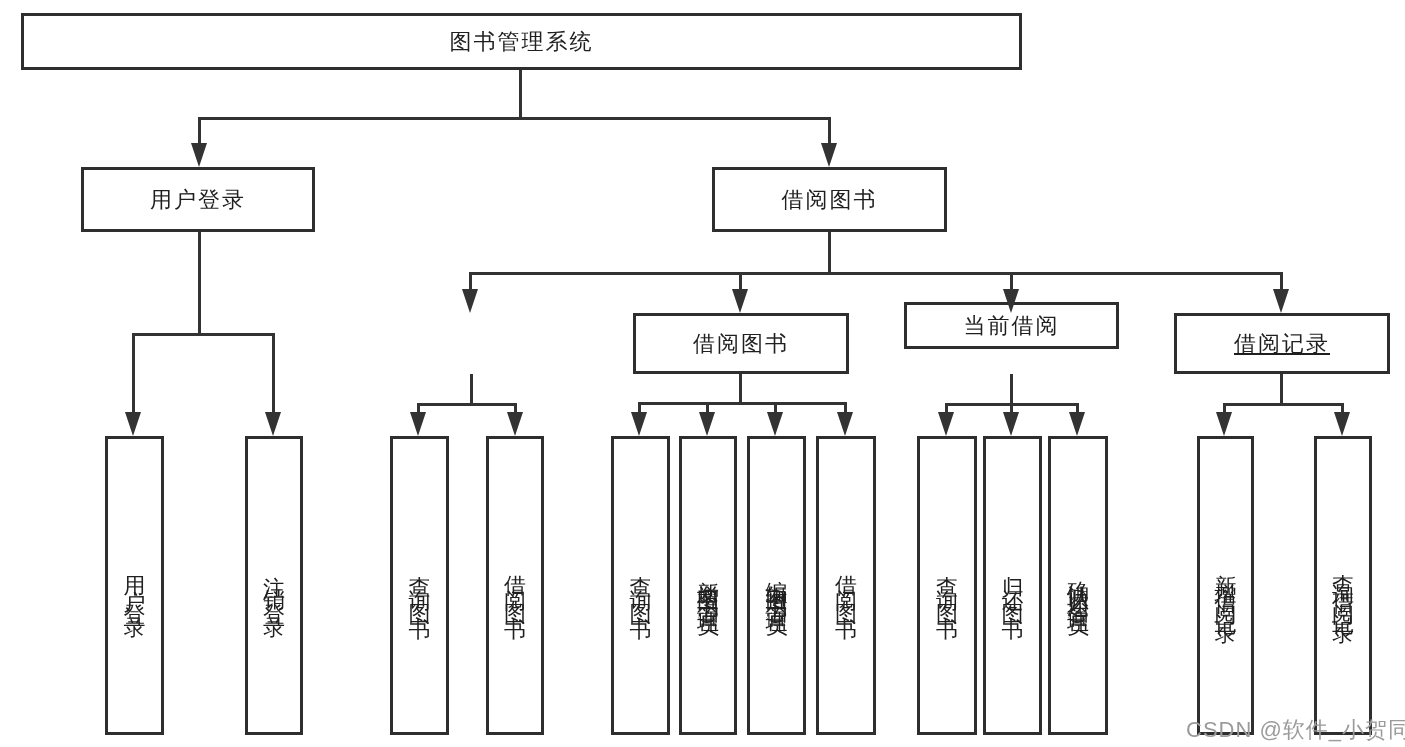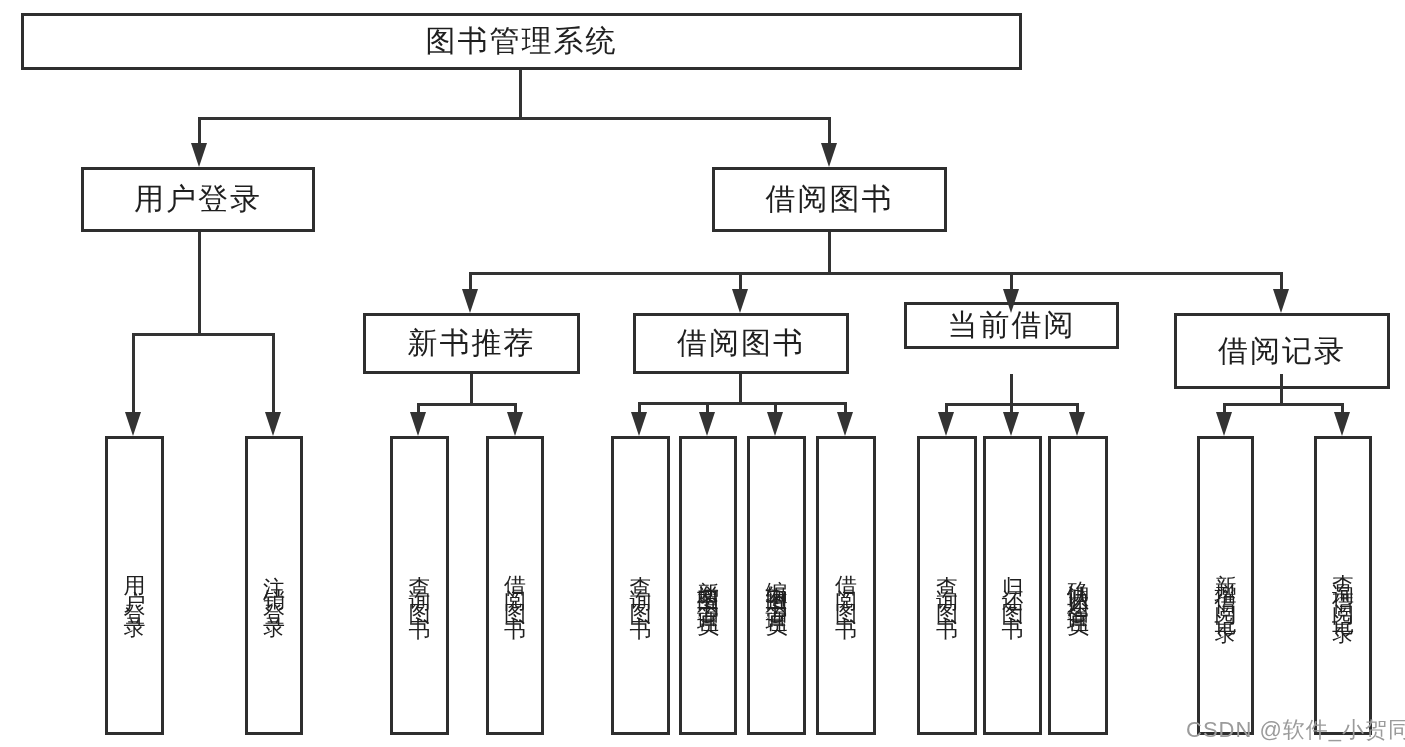--- a/index.html
+++ b/index.html
@@ -12,21 +12,21 @@
   .stage { position: absolute; left: 0; top: 0; width: 1405px; height: 747px; }
 
   .box {
     position: absolute;
     border: 3px solid #2e2e2e;
     background: #ffffff;
     box-sizing: border-box;
     color: #1f1f1f;
     display: flex; align-items: center; justify-content: center;
   }
-  .h-box { font-size: 30px; letter-spacing: 2px; }
+  .h-box { font-size: 22px; letter-spacing: 2px; }
   .v-box {
     writing-mode: vertical-rl;
     text-orientation: mixed;
     font-size: 22px;
     line-height: 1;
   }
   .ls-4 { letter-spacing: 14px; }  
   .ls-6 { letter-spacing: 10px; }  
   .ls-9 { letter-spacing: 5px; }   
 
@@ -61,33 +61,30 @@
   </div>
 
   <div class="box h-box" style="left:81px; top:167px; width:234px; height:65px;">
     <span>用户登录</span>
   </div>
 
   <div class="box h-box" style="left:712px; top:167px; width:235px; height:65px;">
     <span>借阅图书</span>
   </div>
 
-  <div class="box h-box" style="left:363px; top:313px; width:217px; height:61px;">
-    <span>新书推荐</span>
-  </div>
 
   <div class="box h-box" style="left:633px; top:313px; width:216px; height:61px;">
     <span>借阅图书</span>
   </div>
 
   <div class="box h-box" style="left:904px; top:302px; width:215px; height:47px;justify-content:center;">
     <span>当前借阅</span>
   </div>
 
-  <div class="box h-box" style="left:1174px; top:313px; width:216px; height:76px;">
+  <div class="box h-box" style="left:1174px; top:313px; width:216px; height:61px;text-decoration:underline;">
     <span>借阅记录</span>
   </div>
 
   <div class="box v-box ls-4" style="left:105px; top:436px; width:59px; height:299px;">
     <span>用户登录</span>
   </div>
 
   <div class="box v-box ls-4" style="left:245px; top:436px; width:58px; height:299px;">
     <span>注销登录</span>
   </div>

